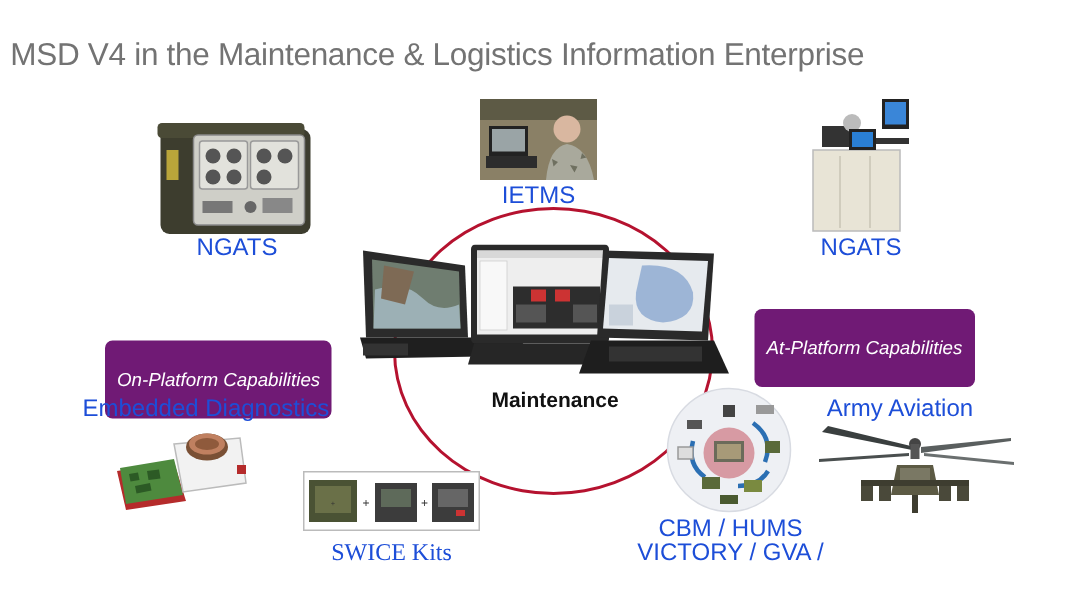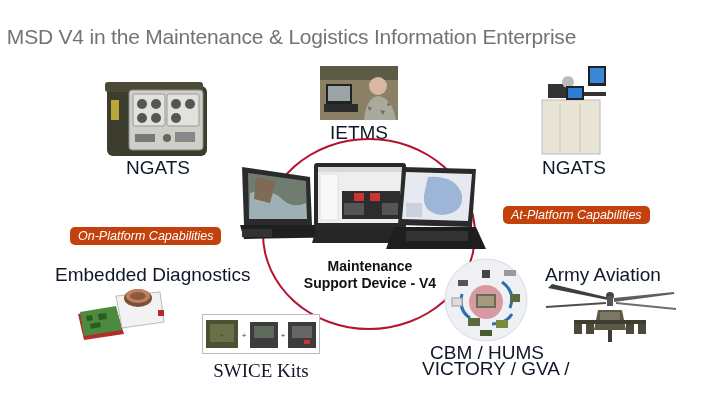--- a/index.html
+++ b/index.html
@@ -1,20 +1,20 @@
 <!DOCTYPE html>
 <html><head>
 <meta charset="utf-8">
 <style>
   html, body { margin:0; padding:0; background:#ffffff; }
   body { width:721px; height:400px; position:relative; overflow:hidden; font-family:"Liberation Sans", sans-serif; color:#1b1b1b; }
   .abs { position:absolute; }
   .title { left:0; top:25px; width:583px; text-align:center; font-size:21px; font-weight:normal; letter-spacing:-0.2px; color:#737373; }
-  .label { font-size:19px; text-align:center; color:#0f172a; white-space:nowrap; }
-  .pill { background:#c2410c; color:#fff; font-style:italic; font-size:12.5px; border-radius:5px; padding:2px 8px; white-space:nowrap; }
+  .label { font-size:16px; text-align:center; color:#1d4ed8; white-space:nowrap; }
+  .pill { background:#701a75; color:#fff; font-style:italic; font-size:12.5px; border-radius:5px; padding:19px 8px; white-space:nowrap; }
   .hub-ring { left:262px; top:138px; width:214px; height:192px; border:2px solid #b5122f; border-radius:50%; box-sizing:border-box; }
   .hub-text { left:270px; top:258px; width:200px; text-align:center; font-weight:bold; font-size:14px; line-height:17px; color:#111; }
   svg { display:block; }
 </style>
 </head>
 <body>
 
 <div class="abs title">MSD V4 in the Maintenance &amp; Logistics Information Enterprise</div>
 
 <div class="abs" style="left:103px;top:78px;width:110px;height:82px;">
@@ -96,21 +96,20 @@
     <path d="M170 9 L236 11 L232 58 L166 56 Z" fill="#e6eaee"></path>
     <path d="M192 14 Q220 12 226 32 Q228 50 206 52 Q186 50 188 32 Z" fill="#9db5d6"></path>
     <path d="M170 40 L186 40 L186 54 L170 54 Z" fill="#c9d2dc"></path>
     <path d="M158 64 L240 64 L250 86 L150 86 Z" fill="#1e1e1e"></path>
     <rect x="170" y="68" width="62" height="10" fill="#333"></rect>
   </svg>
 </div>
 
 <div class="abs hub-text">
   <div>Maintenance</div>
-  <div>Support Device - V4</div>
 </div>
 
 <div class="abs pill" style="left:70px;top:227px;">On-Platform Capabilities</div>
 <div class="abs pill" style="left:503px;top:206px;">At-Platform Capabilities</div>
 
 <div class="abs label" style="left:55px;top:264px;width:160px;">Embedded Diagnostics</div>
 <div class="abs" style="left:76px;top:284px;width:90px;height:56px;">
   <svg width="90" height="56" viewBox="0 0 90 56">
     <path d="M2 30 L40 24 L48 50 L8 56 Z" fill="#b52b2b"></path>
     <path d="M4 28 L40 22 L46 46 L8 52 Z" fill="#4e8a3e"></path>

